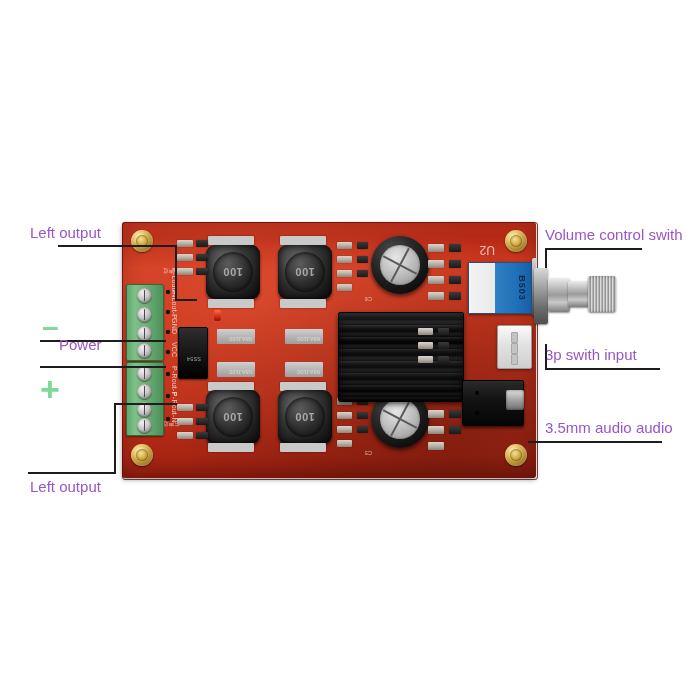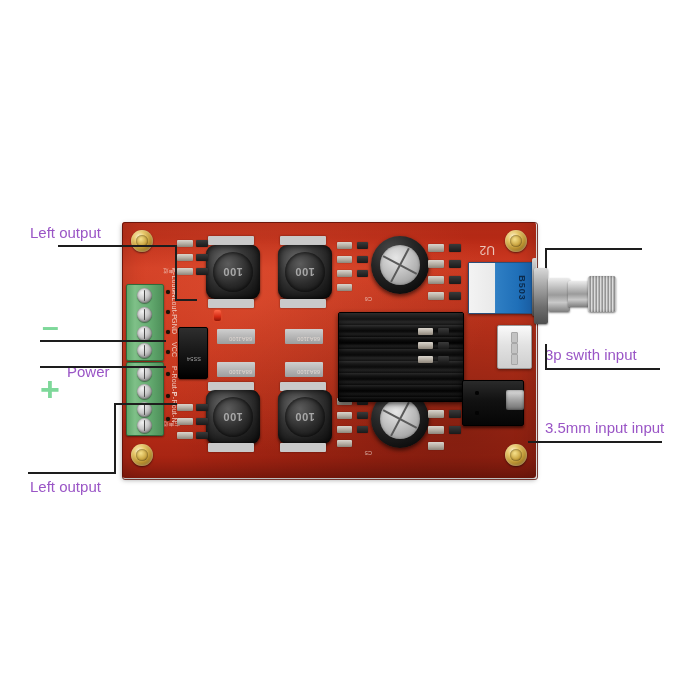--- a/index.html
+++ b/index.html
@@ -369,38 +369,39 @@
   <div class="pcb-edge"></div>
 
   <div class="ann" style="left:30px;top:224px;">Left output</div>
   <div class="leader leader-h" style="left:58px;top:245px;width:118px;"></div>
   <div class="leader leader-v" style="left:175px;top:245px;height:55px;"></div>
   <div class="leader leader-h" style="left:175px;top:299px;width:22px;"></div>
 
   <div class="sign sign-minus" style="left:42px;top:312px;">–</div>
   <div class="leader leader-h" style="left:40px;top:340px;width:126px;"></div>
 
-  <div class="ann" style="left:59px;top:363px;margin-left:8px;">Power</div>
+  <div class="ann" style="left:59px;top:336px;">Power</div>
 
   <div class="leader leader-h" style="left:40px;top:366px;width:126px;"></div>
   <div class="sign sign-plus" style="left:40px;top:372px;">+</div>
 
   <div class="leader leader-h" style="left:115px;top:403px;width:62px;"></div>
   <div class="leader leader-v" style="left:114px;top:403px;height:70px;"></div>
   <div class="leader leader-h" style="left:28px;top:472px;width:88px;"></div>
   <div class="ann" style="left:30px;top:478px;">Left output</div>
 
+  <div class="ann" style="left:545px;top:226px;">Volume control swith</div>
   <div class="leader leader-h" style="left:545px;top:248px;width:97px;"></div>
   <div class="leader leader-v" style="left:545px;top:248px;height:70px;"></div>
 
   <div class="pot-nut" style="left:534px;top:268px;width:14px;height:56px;"></div>
   <div class="pot-shaft" style="left:548px;top:278px;width:22px;height:34px;"></div>
   <div class="pot-shaft" style="left:568px;top:281px;width:22px;height:26px;"></div>
   <div class="pot-knurl" style="left:588px;top:276px;width:28px;height:36px;border-radius:3px;"></div>
 
   <div class="ann" style="left:545px;top:346px;">3p swith input</div>
   <div class="leader leader-h" style="left:545px;top:368px;width:115px;"></div>
   <div class="leader leader-v" style="left:545px;top:344px;height:25px;"></div>
 
-  <div class="ann" style="left:545px;top:419px;">3.5mm input input</div>
+  <div class="ann" style="left:545px;top:419px;">3.5mm audio audio</div>
   <div class="leader leader-h" style="left:528px;top:441px;width:134px;"></div>
 
 </div>
 
 </body></html>

